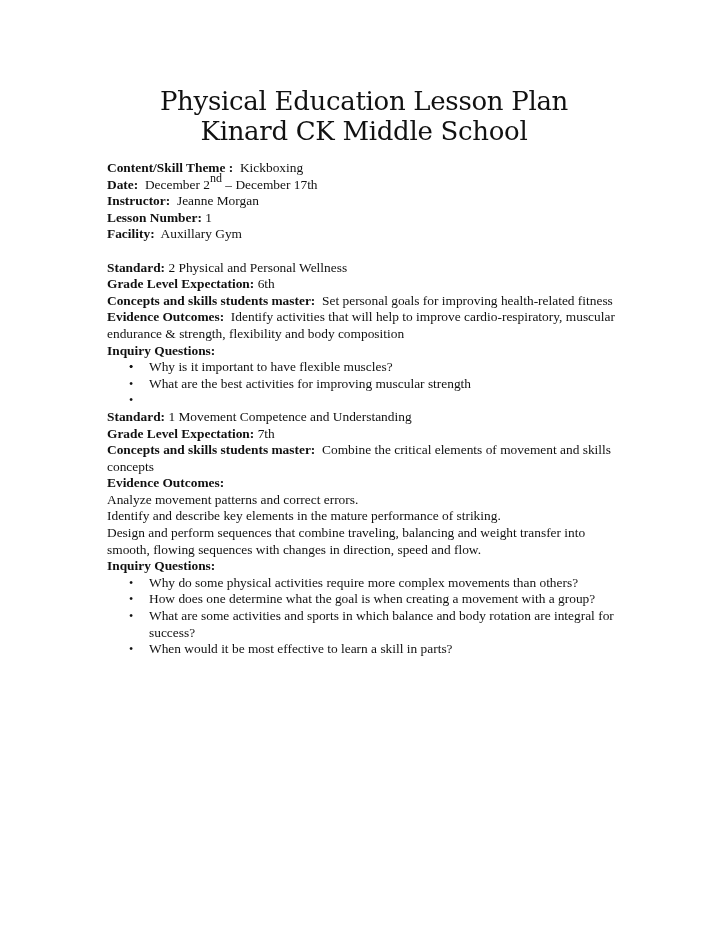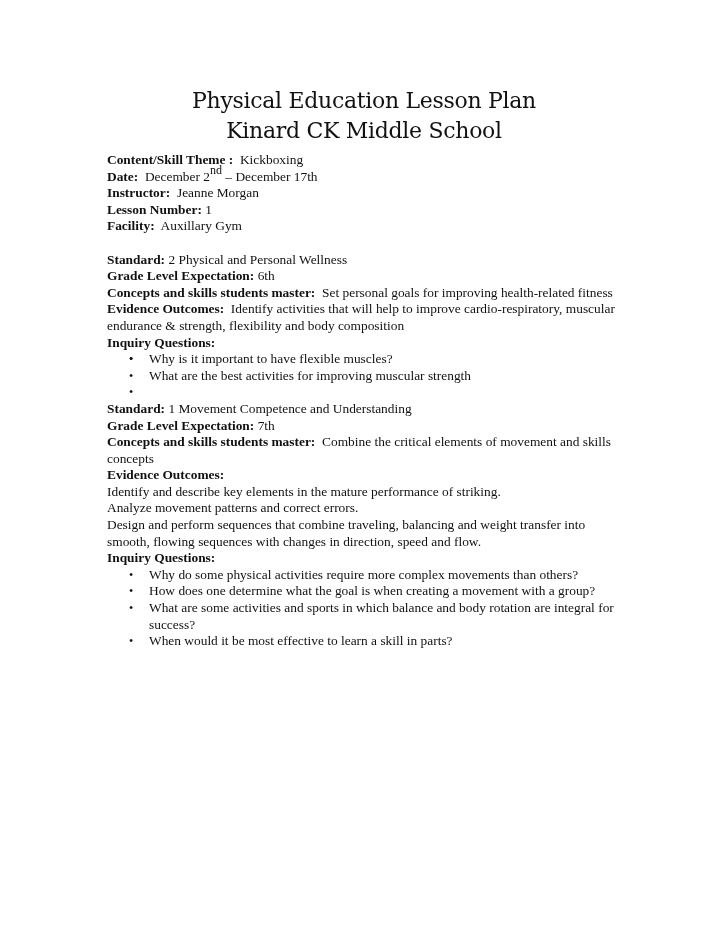--- a/index.html
+++ b/index.html
@@ -22,30 +22,30 @@
       height: 942px;
       background: #ffffff;
     }
     .title-block {
       position: absolute;
       top: 86px;
       left: 0;
       width: 728px;
       text-align: center;
       font-family: "DejaVu Serif", serif;
-      font-size: 22px;
+      font-size: 26px;
       line-height: 30px;
       color: #111111;
       letter-spacing: -0.3px;
     }
     .title-line { display: block; }
     .content {
       position: absolute;
       left: 107px;
-      top: 152px;
+      top: 160px;
       width: 510px;
       font-family: "Liberation Serif", serif;
       font-size: 13.4px;
       line-height: 16.6px;
     }
     .line { display: block; }
     .b { font-weight: bold; }
     sup { font-size: 12px; line-height: 0; vertical-align: super; position: relative; top: -1px; }
     .gap { height: 16.6px; }
     ul.bullets {
@@ -107,22 +107,22 @@
       </ul>
     </div>
 
     <div class="gap"></div>
 
     <div>
       <span class="line"><span class="b">Standard:</span> <span>1 Movement Competence and Understanding</span></span>
       <span class="line"><span class="b">Grade Level Expectation:</span> <span>7th</span></span>
       <span class="line"><span class="b">Concepts and skills students master:</span>&nbsp; <span>Combine the critical elements of movement and skills concepts</span></span>
       <span class="line b">Evidence Outcomes:</span>
+      <span class="line">Analyze movement patterns and correct errors.</span>
       <span class="line">Identify and describe key elements in the mature performance of striking.</span>
-      <span class="line">Analyze movement patterns and correct errors.</span>
       <span class="line">Design and perform sequences that combine traveling, balancing and weight transfer into smooth, flowing sequences with changes in direction, speed and flow.</span>
       <span class="line b">Inquiry Questions:</span>
       <ul class="bullets">
         <li><span class="bullet">•</span><span>Why do some physical activities require more complex movements than others?</span></li>
         <li><span class="bullet">•</span><span>How does one determine what the goal is when creating a movement with a group?</span></li>
         <li><span class="bullet">•</span><span>What are some activities and sports in which balance and body rotation are integral for success?</span></li>
         <li><span class="bullet">•</span><span>When would it be most effective to learn a skill in parts?</span></li>
       </ul>
     </div>
 

